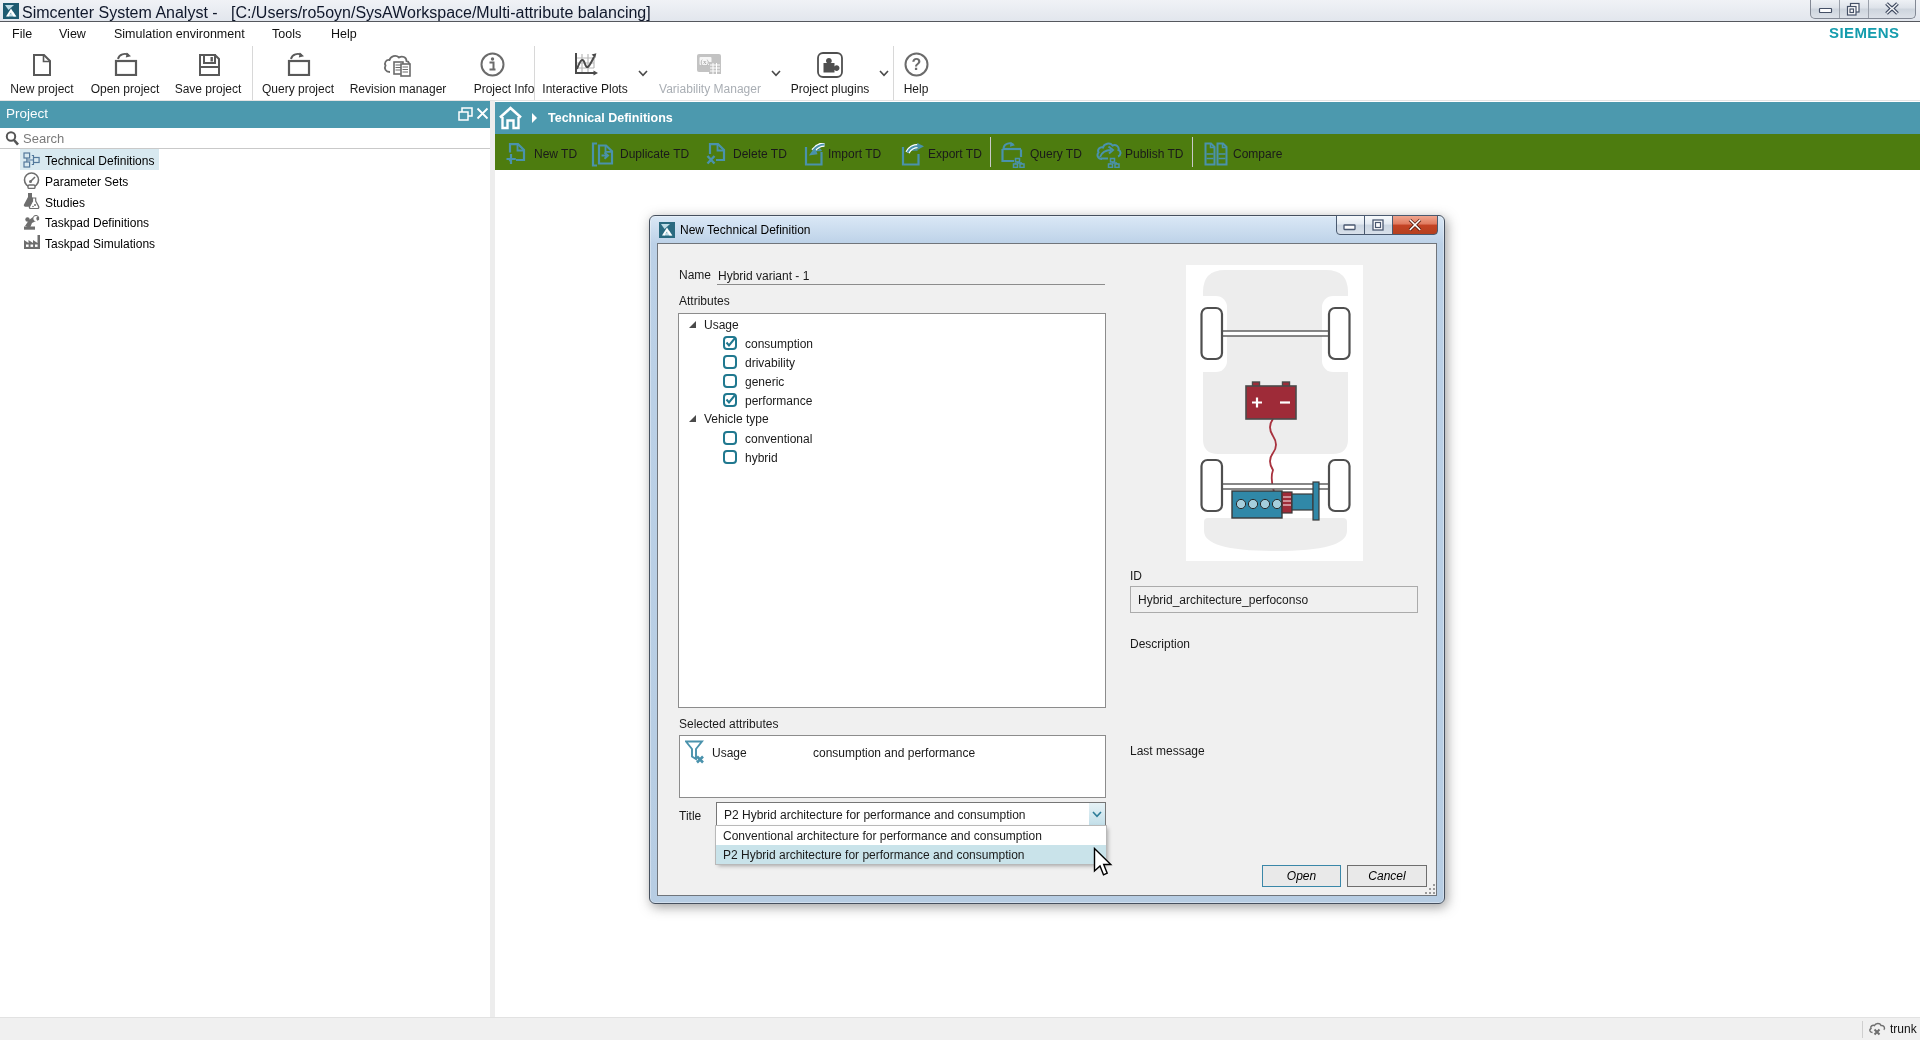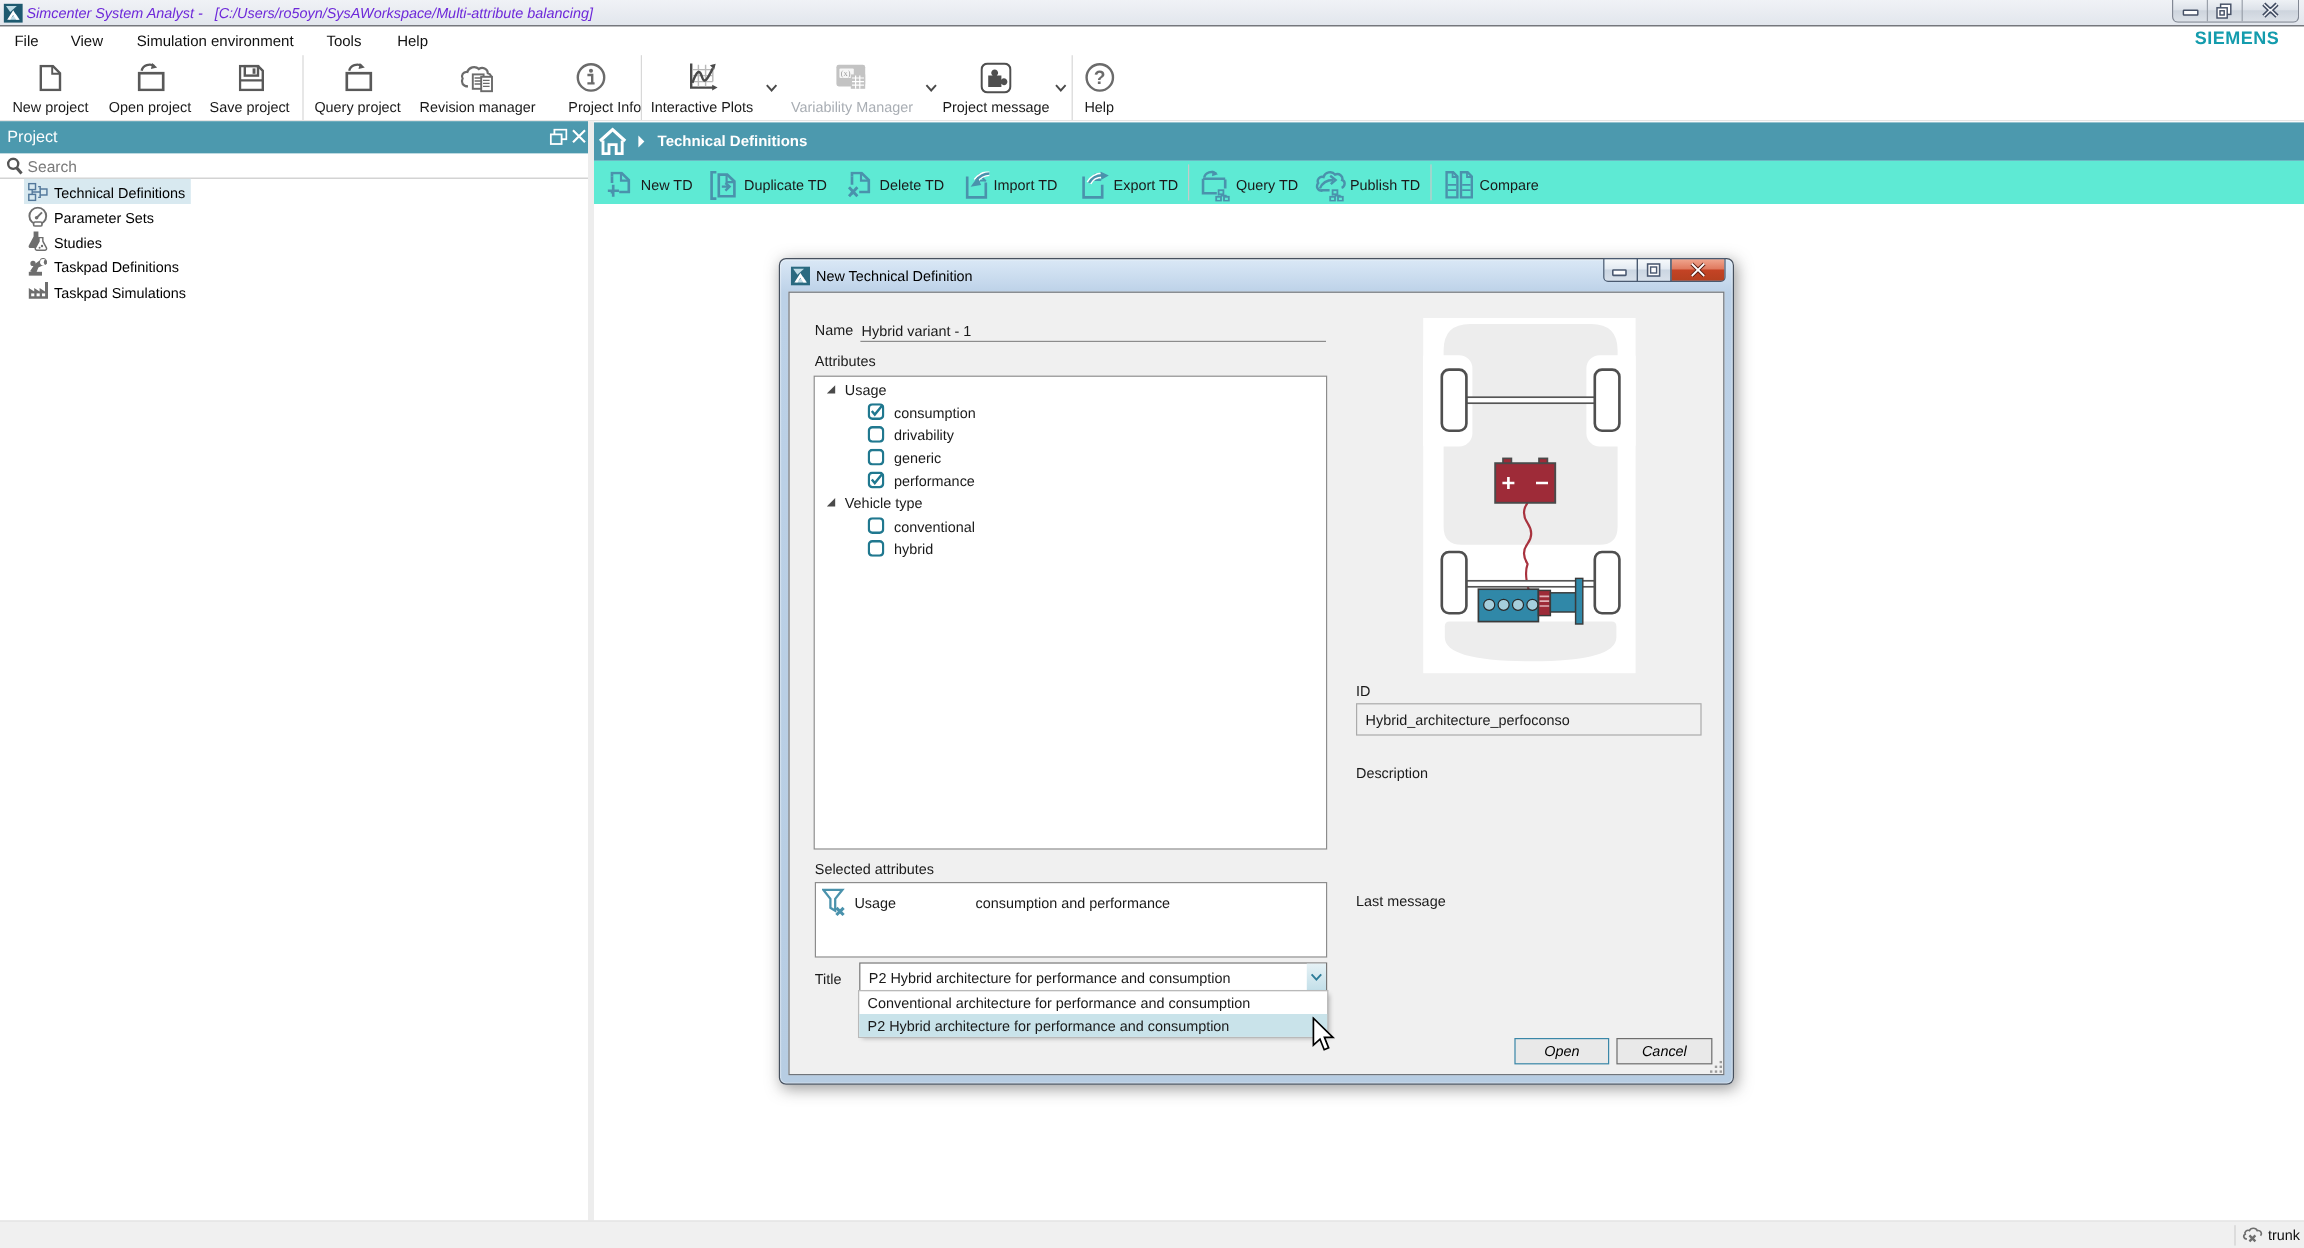--- a/index.html
+++ b/index.html
@@ -1,21 +1,21 @@
 <!DOCTYPE html>
 <html><head>
 <meta charset="utf-8">
 <style>
 * { margin:0; padding:0; box-sizing:border-box; }
 html,body { width:1920px; height:1040px; overflow:hidden; background:#fff;
   font-family:"Liberation Sans", sans-serif; }
 .abs { position:absolute; }
 #titlebar { position:absolute; left:0; top:0; width:1920px; height:22px;
   background:linear-gradient(#F0F2F6,#E2E6ED); border-bottom:1px solid #55585E; }
-#titletext { position:absolute; left:22px; top:4px; font-size:12px; color:#6d28d9;font-style:italic; }
+#titletext { position:absolute; left:22px; top:4px; font-size:16px; color:#0f172a; }
 #appicon { position:absolute; left:3px; top:3px; }
 #winbtns { position:absolute; right:4px; top:0; height:19px; display:flex;
   border:1px solid #828894; border-top:none; border-radius:0 0 5px 5px; overflow:hidden;
   background:linear-gradient(#EEF1F5,#DDE2E9 45%,#CDD4DD 50%,#DCE1E8); }
 .wbtn { width:29px; height:18px; position:relative; border-right:1px solid #9aa0aa; }
 .wbtn:last-child { border-right:none; width:46px; }
 #menubar { position:absolute; left:0; top:23px; width:1564px; height:21px; background:#fff; }
 .menuitem { position:absolute; top:4px; font-size:12.5px; color:#111; }
 #siemens { position:absolute; left:1829px; top:24px; font-size:15px; font-weight:bold;
   color:#149CAD; letter-spacing:0.4px; }
@@ -27,21 +27,21 @@
 #leftpanel-header { position:absolute; left:0; top:101px; width:490px; height:27px;
   background:#4C99AE; color:#fff; }
 #leftpanel-header .t { position:absolute; left:6px; top:5px; font-size:13.5px; color:#FCFDFE; }
 #searchrow { position:absolute; left:0; top:128px; width:490px; height:21px; background:#fff;
   border-bottom:1px solid #C9C9C9; }
 #searchrow .ph { position:absolute; left:23px; top:3px; font-size:13px; color:#7A7A7A; }
 #panel-divider { position:absolute; left:490px; top:101px; width:5px; height:916px; background:#EDEDED; }
 #breadcrumb { position:absolute; left:495px; top:102px; width:1425px; height:32px; background:#4C99AE; }
 #breadcrumb .t { position:absolute; left:53px; top:9px; font-size:12.5px; font-weight:bold; color:#fff; }
 .treerow { position:absolute; left:0; font-size:12px; color:#000; }
-#tdbar { position:absolute; left:495px; top:134px; width:1425px; height:36px; background:#5eead4; }
+#tdbar { position:absolute; left:495px; top:134px; width:1425px; height:36px; background:#4d7c0f; }
 .tdlabel { position:absolute; font-size:12px; color:#1A1A1A; top:13px; white-space:nowrap; }
 .tdsep { position:absolute; top:3px; width:1px; height:30px; background:#C9C9C9; }
 #statusbar { position:absolute; left:0; top:1017px; width:1920px; height:23px; background:#F0F0F0;
   border-top:1px solid #E2E2E2; }
 #statusbar .sep { position:absolute; left:1862px; top:3px; width:1px; height:17px; background:#CFCFCF; }
 #statusbar .t { position:absolute; left:1890px; top:4px; font-size:12px; color:#111; }
 
 #dlg { position:absolute; left:649px; top:215px; width:796px; height:689px;
   border:1px solid #46505E; border-radius:6px;
   background:linear-gradient(#DAE8F6 0px,#C5D8EC 20px,#BCD1E7 28px,#B7CDE3 100%);
@@ -161,21 +161,21 @@
   </svg>
   <div class="tblabel" style="left:650px;width:120px;color:#A9AEB4">Variability Manager</div>
   <svg class="tbchev" style="left:771px;top:26px" width="10" height="7" viewBox="0 0 10 7">
     <path d="M1 1 L5 5.4 L9 1" fill="none" stroke="#4A4A4A" stroke-width="1.6"></path>
   </svg>
 
   <svg class="abs" style="left:817px;top:8px" width="26" height="26" viewBox="0 0 26 26">
     <rect x="1" y="1" width="24" height="24" rx="5" fill="none" stroke="#4F4F4F" stroke-width="1.8"></rect>
     <path d="M6.5 20.5 V11 H10.2 C9.4 10.4 9 9.7 9 8.9 C9 7.3 10.3 6 11.9 6 C13.5 6 14.8 7.3 14.8 8.9 C14.8 9.7 14.4 10.4 13.6 11 H17.5 V14.4 C18.1 13.6 18.8 13.2 19.6 13.2 C21.2 13.2 22.5 14.5 22.5 16.1 C22.5 17.7 21.2 19 19.6 19 C18.8 19 18.1 18.6 17.5 17.8 V20.5 Z" fill="#4F4F4F"></path>
   </svg>
-  <div class="tblabel" style="left:770px;width:120px">Project message</div>
+  <div class="tblabel" style="left:770px;width:120px">Project plugins</div>
   <svg class="tbchev" style="left:879px;top:26px" width="10" height="7" viewBox="0 0 10 7">
     <path d="M1 1 L5 5.4 L9 1" fill="none" stroke="#4A4A4A" stroke-width="1.6"></path>
   </svg>
   <div class="tbsep" style="left:893px"></div>
 
   <svg class="abs" style="left:904px;top:8px" width="25" height="25" viewBox="0 0 25 25">
     <circle cx="12.5" cy="12.5" r="11" fill="none" stroke="#6B6B6B" stroke-width="2"></circle>
     <text x="7.5" y="18" font-size="16" font-weight="bold" fill="#6B6B6B">?</text>
   </svg>
   <div class="tblabel" style="left:856px;width:120px">Help</div>

